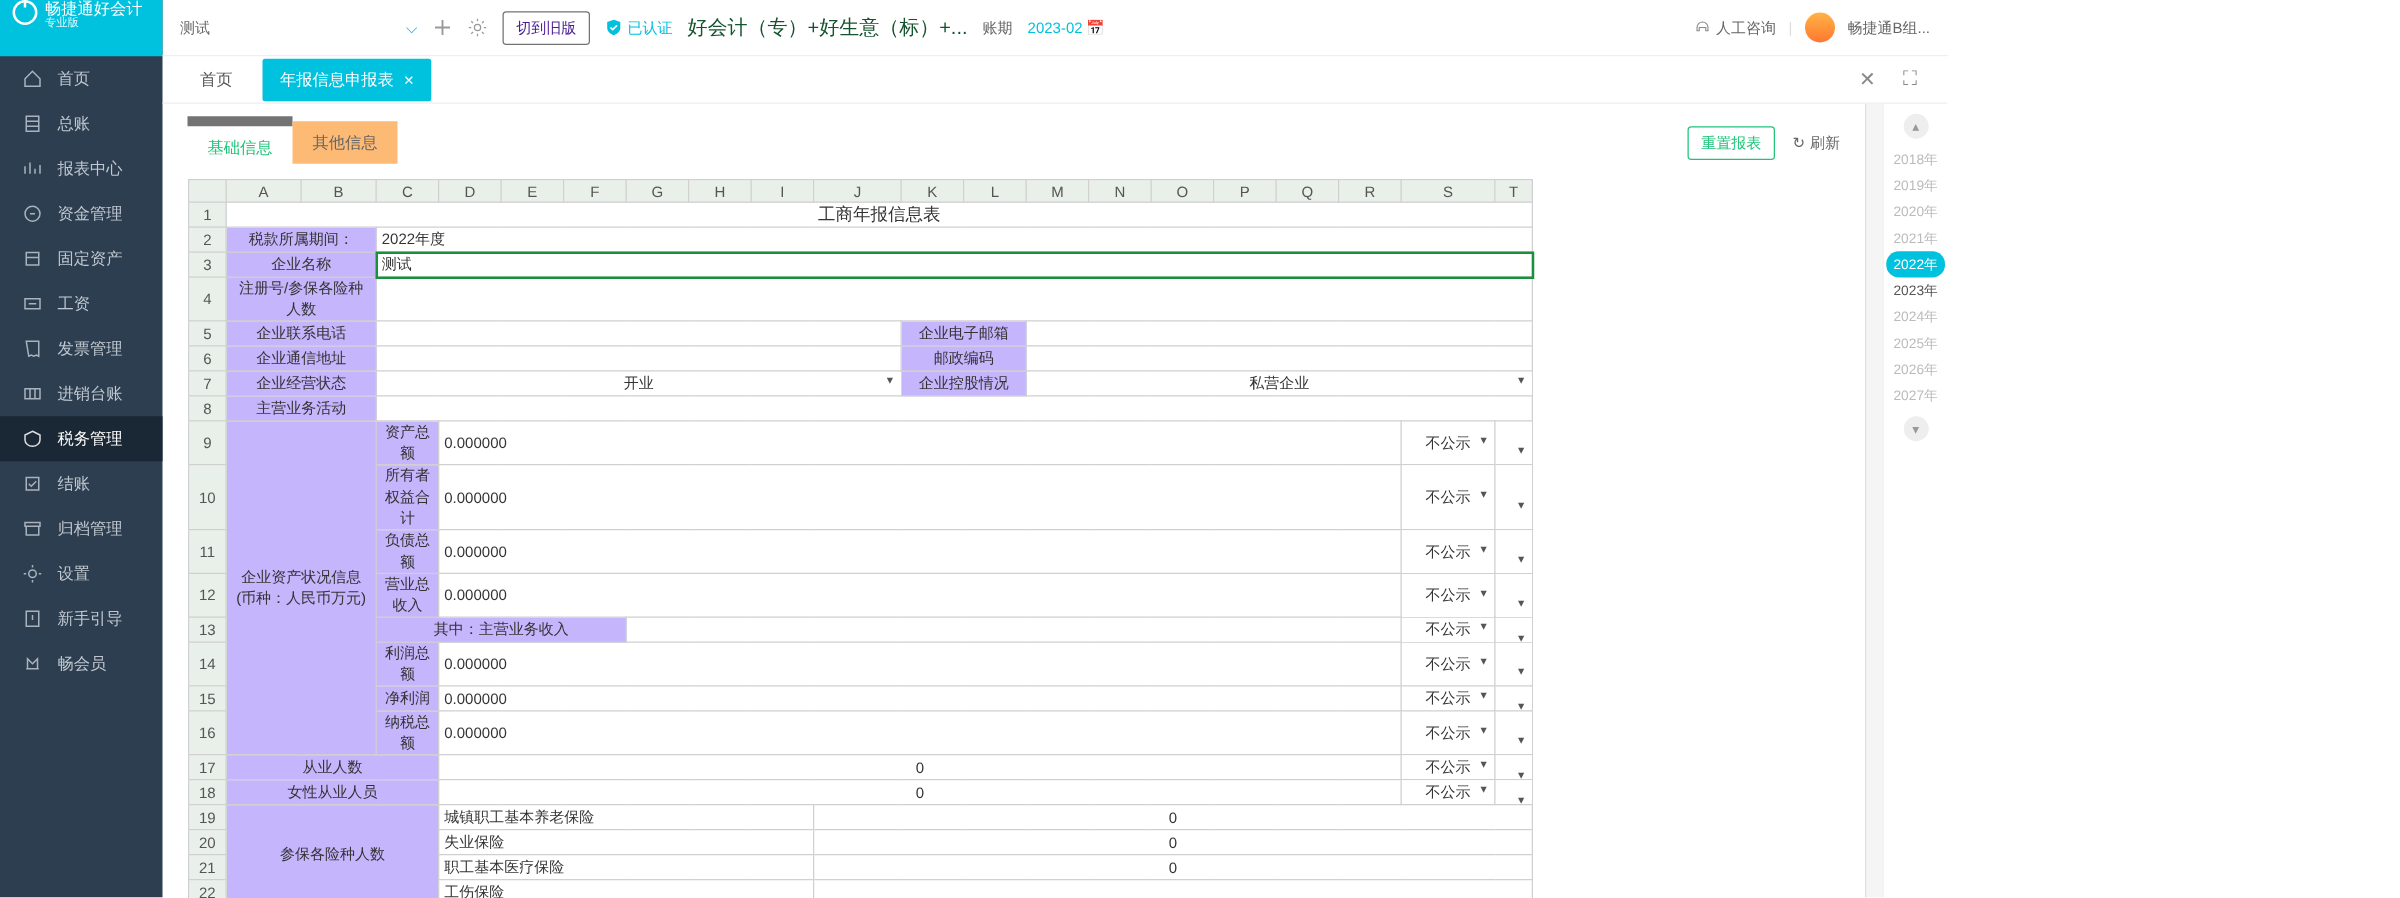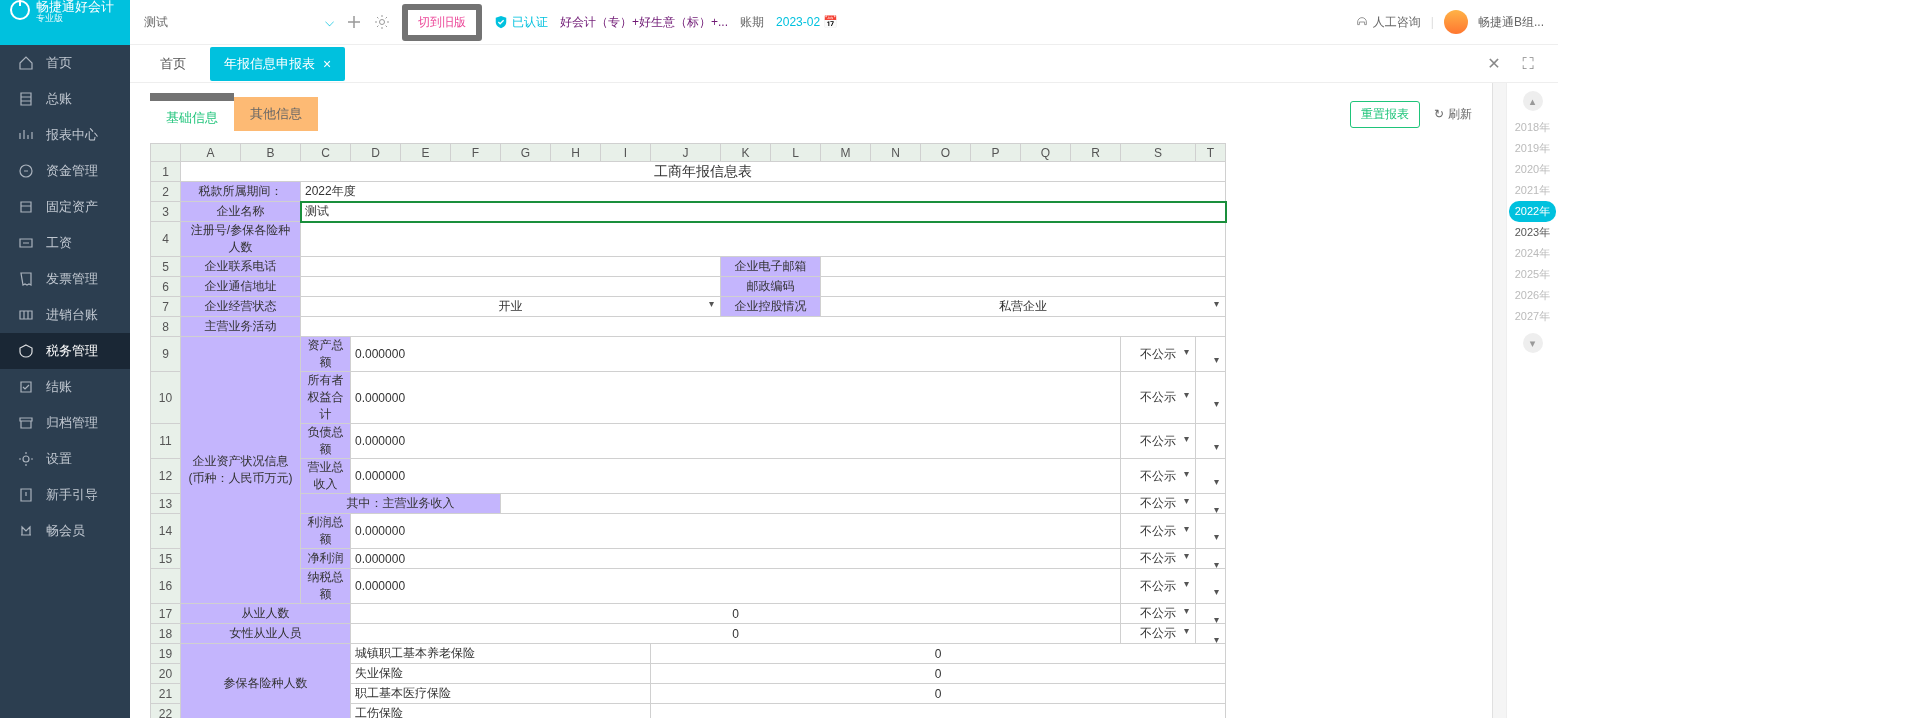--- a/index.html
+++ b/index.html
@@ -12,23 +12,23 @@
 .logo-text{line-height:1.1}
 .logo-sub{font-size:9px;opacity:.9}
 .nav-item{display:flex;align-items:center;padding:0 18px;height:36px;cursor:pointer;font-size:13px}
 .nav-item.active{background:#1a2735;color:#fff}
 .nav-icon{width:16px;height:16px;margin-right:12px;opacity:.85}
 .main{flex:1;display:flex;flex-direction:column;min-width:0}
 .topbar{height:45px;display:flex;align-items:center;padding:0 14px;border-bottom:1px solid #eee;gap:12px}
 .company-select{display:flex;align-items:center;width:190px;color:#666;cursor:pointer}
 .chevron{margin-left:auto;color:#00c1de}
 .top-icon{width:16px;height:16px;color:#999;cursor:pointer}
-.btn-old{border:6px solid #737373;padding:4px 10px;border-radius:3px;color:#ec4899;cursor:pointer;font-size:12px}
+.btn-old{border:1px solid #737373;padding:4px 10px;border-radius:3px;color:#4c1d95;cursor:pointer;font-size:12px}
 .verified{color:#00c1de;display:flex;align-items:center;gap:4px}
-.pkg-info{color:#701a75;font-size:12px}
+.pkg-info{color:#14532d;font-size:16px}
 .period-label{color:#666}
 .period-val{color:#00c1de;cursor:pointer}
 .topbar-right{margin-left:auto;display:flex;align-items:center;gap:10px}
 .user-avatar{width:24px;height:24px;border-radius:50%;background:linear-gradient(#ffb347,#ff7730)}
 .tabbar{height:38px;display:flex;align-items:center;padding:0 16px;gap:10px;border-bottom:1px solid #eee}
 .tab{padding:8px 14px;cursor:pointer;font-size:13px;color:#555}
 .tab.active{background:#00c1de;color:#fff;border-radius:2px;display:flex;align-items:center;gap:8px}
 .tab-close{font-size:14px;cursor:pointer}
 .icon-btn{width:28px;height:28px;display:flex;align-items:center;justify-content:center;cursor:pointer;color:#888;font-size:16px}
 .content{flex:1;display:flex;min-height:0}

